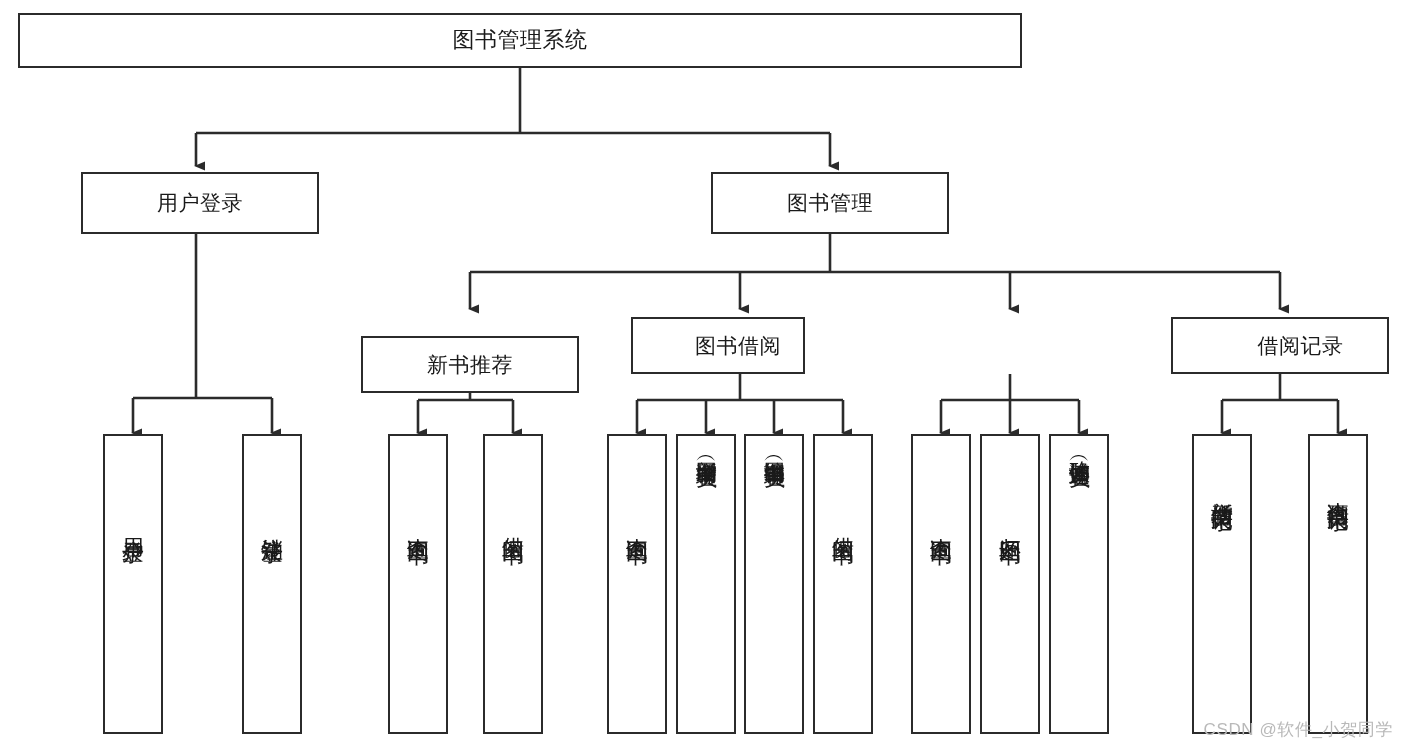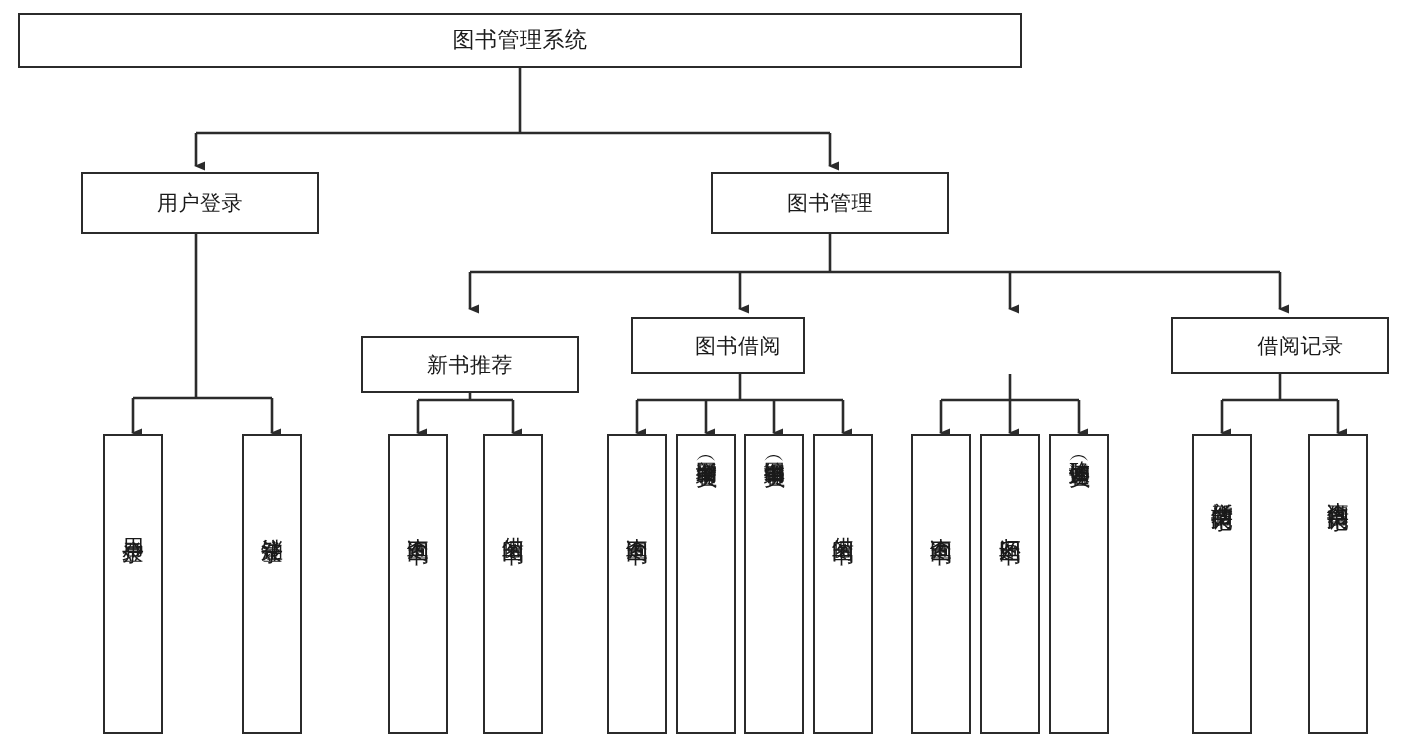--- a/index.html
+++ b/index.html
@@ -189,14 +189,15 @@
     <span class="label">确认归还（管理员）</span>
   </div>
 
   <div class="node vert" style="left:1192px; top:434px; width:60px; height:300px; padding-top:48px;">
     <span class="label">新增借阅记录</span>
   </div>
   <div class="node vert" style="left:1308px; top:434px; width:60px; height:300px; padding-top:48px;">
     <span class="label">查询借阅记录</span>
   </div>
 
+  <div class="watermark">CSDN @软件_小贺同学</div>
 
 </div>
 
 </body></html>

